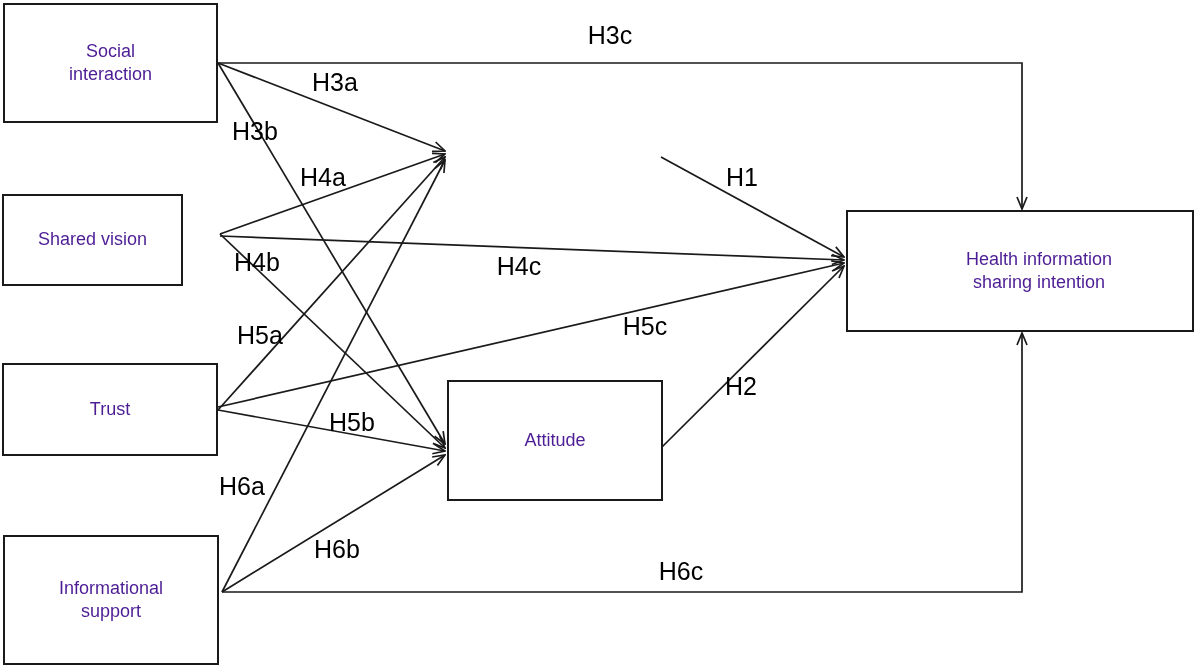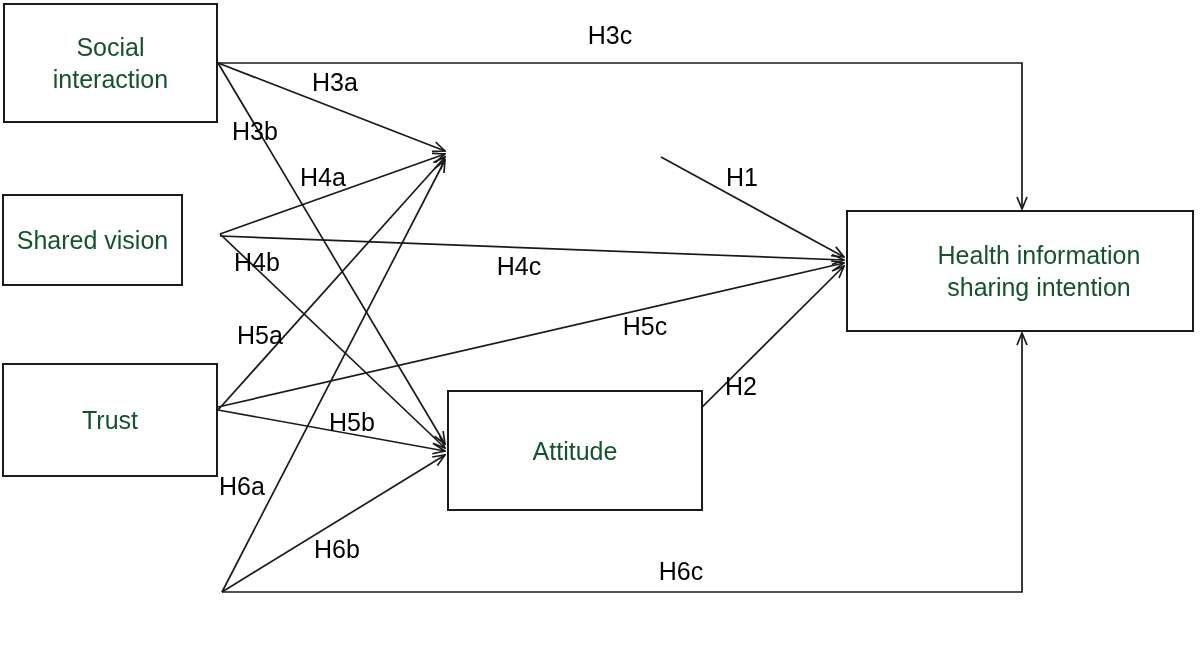--- a/index.html
+++ b/index.html
@@ -46,23 +46,23 @@
     box-sizing: border-box;
     border: 2px solid #1a1a1a;
     background: #ffffff;
     display: flex;
     align-items: center;
     justify-content: center;
     text-align: center;
     pointer-events: auto;
   }
   .node-label {
-    font-size: 25px;
+    font-size: 18px;
     line-height: 1.28;
-    color: #14532d;
+    color: #4c1d95;
     white-space: pre-line;
   }
 </style>
 </head>
 <body>
 
 <div class="stage">
   <svg id="edges-layer" viewBox="0 0 1200 672" xmlns="http://www.w3.org/2000/svg">
     <defs>
       <marker id="arrowhead" viewBox="0 0 14 14" refX="13" refY="7" markerWidth="14" markerHeight="14" markerUnits="userSpaceOnUse" orient="auto">
@@ -103,24 +103,28 @@
       </g>
   </svg>
   <div id="nodes-layer">
       <div class="node" style="left: 3px; top: 3px; width: 215px; height: 120px;">
         <span class="node-label">Social
 interaction</span>
       </div>
       <div class="node" style="left: 2px; top: 194px; width: 181px; height: 92px;">
         <span class="node-label">Shared vision</span>
       </div>
-      <div class="node" style="left: 2px; top: 363px; width: 216px; height: 114px;">
+      <div class="node" style="left: 2px; top: 363px; width: 216px; height: 93px;">
         <span class="node-label">Trust</span>
       </div>
-      <div class="node" style="left: 447px; top: 390px; width: 256px; height: 121px;">
+      <div class="node" style="left: 3px; top: 535px; width: 216px; height: 130px;">
+        <span class="node-label">Informational
+support</span>
+      </div>
+      <div class="node" style="left: 447px; top: 380px; width: 216px; height: 121px;">
         <span class="node-label">Attitude</span>
       </div>
       <div class="node" style="left: 846px; top: 210px; width: 348px; height: 122px; padding-left: 38px;">
         <span class="node-label">Health information
 sharing intention</span>
       </div>
     </div>
 </div>
 
 </body></html>

